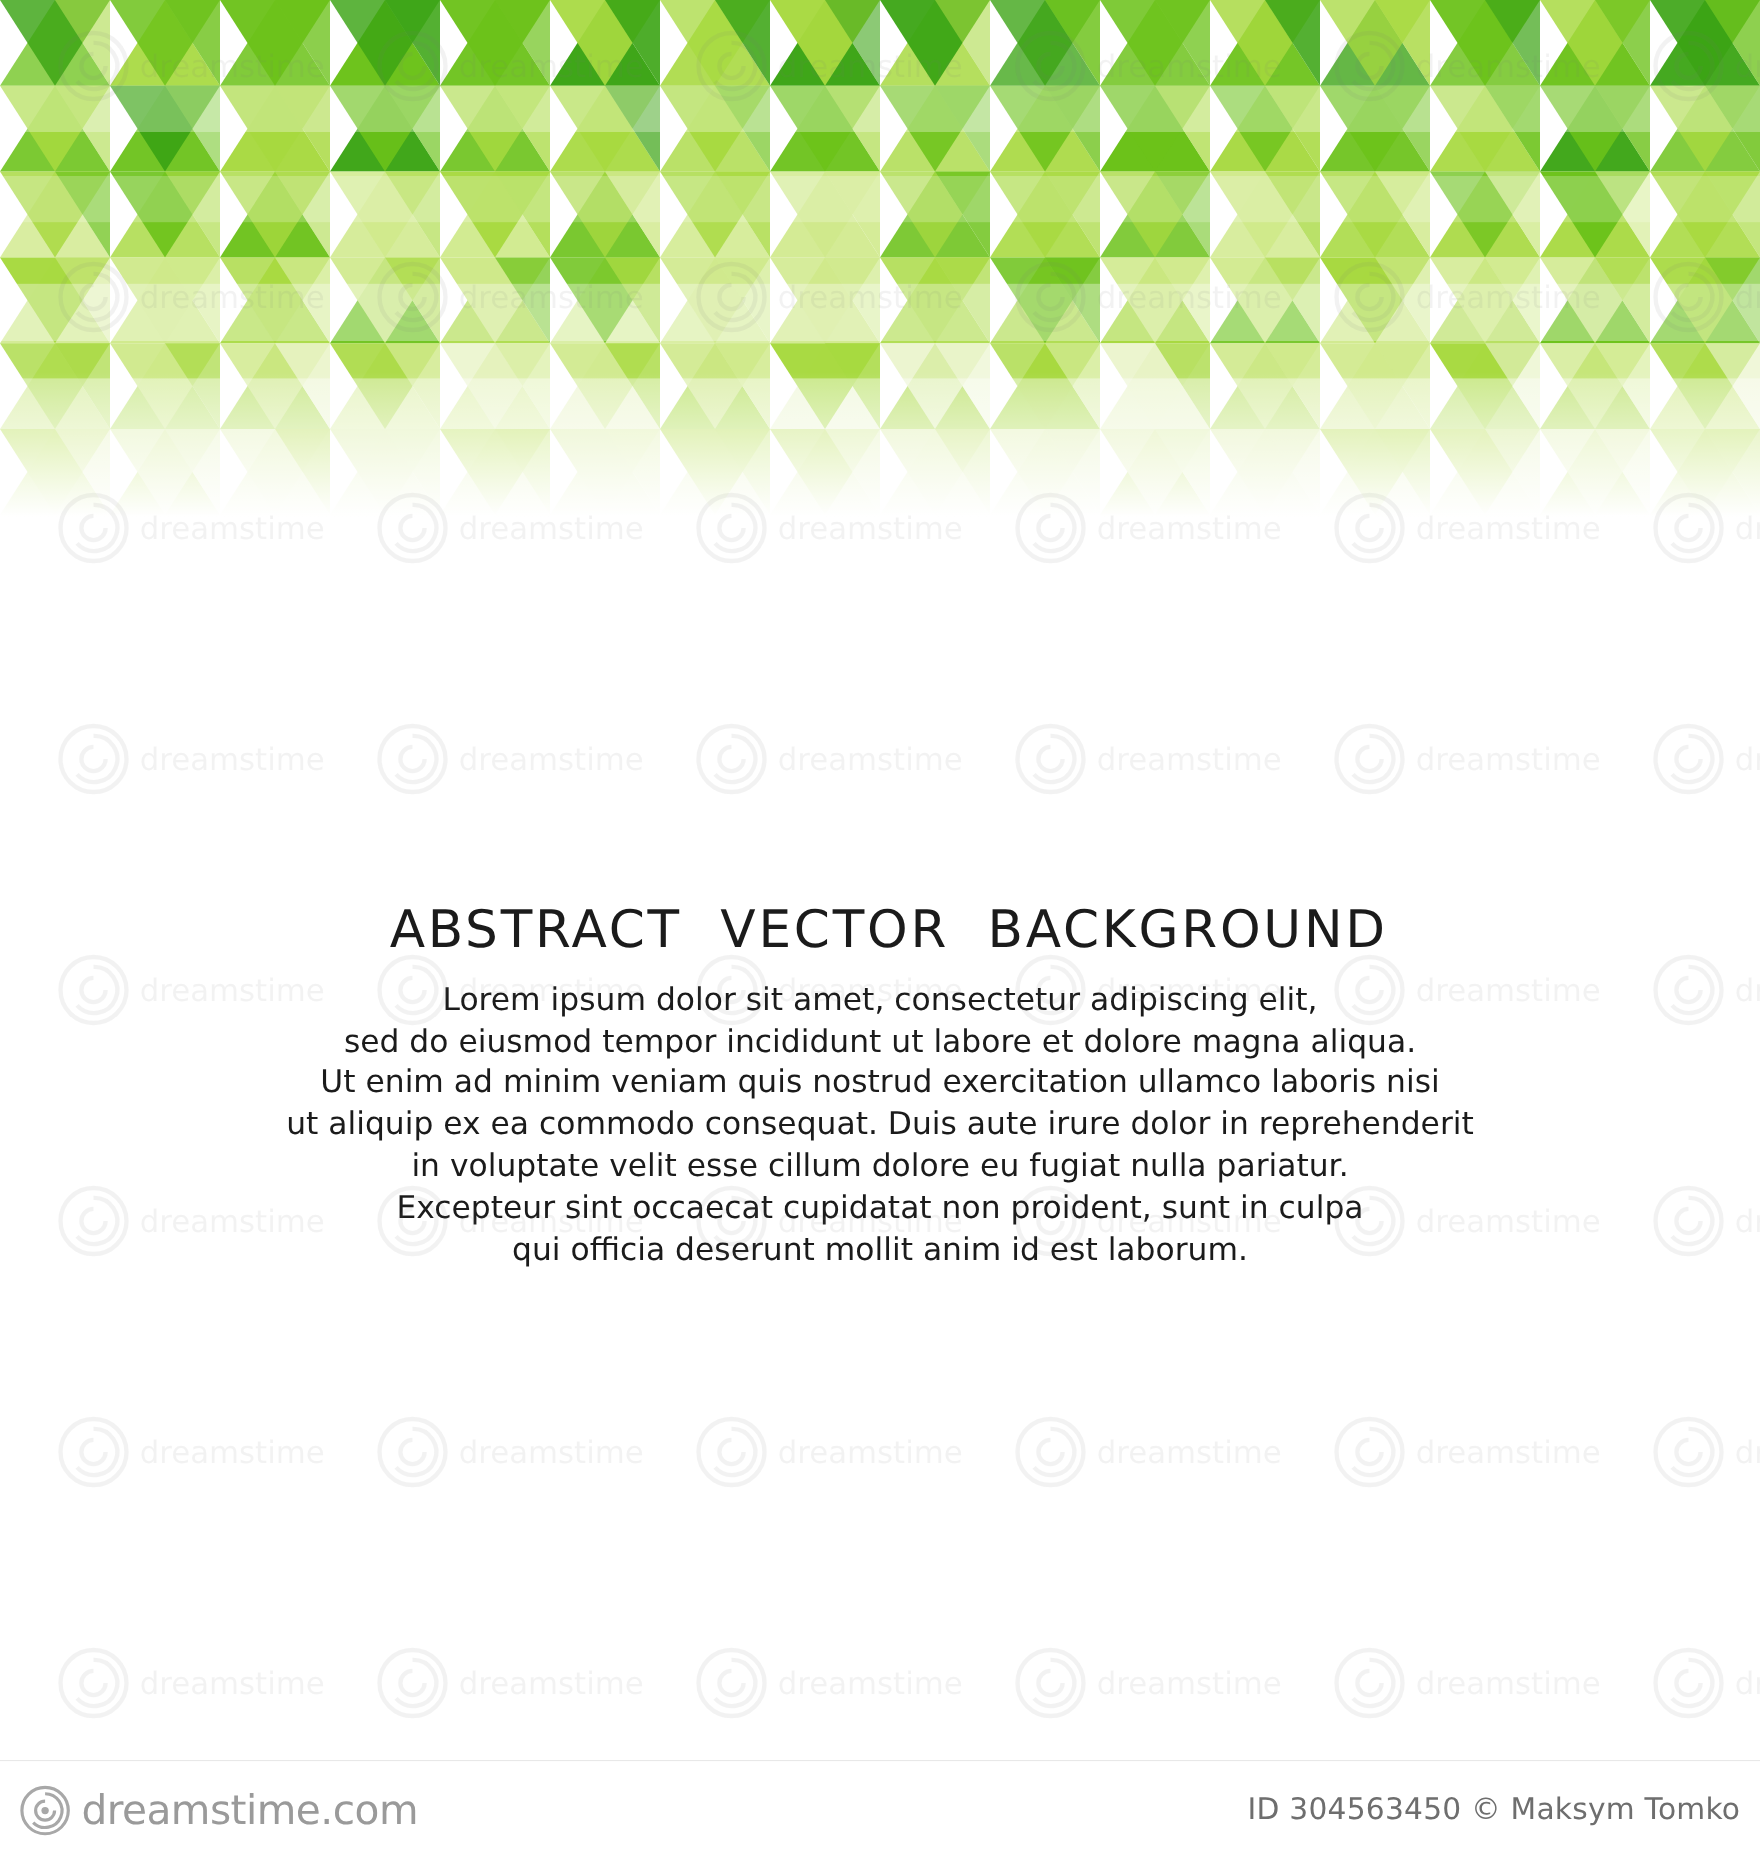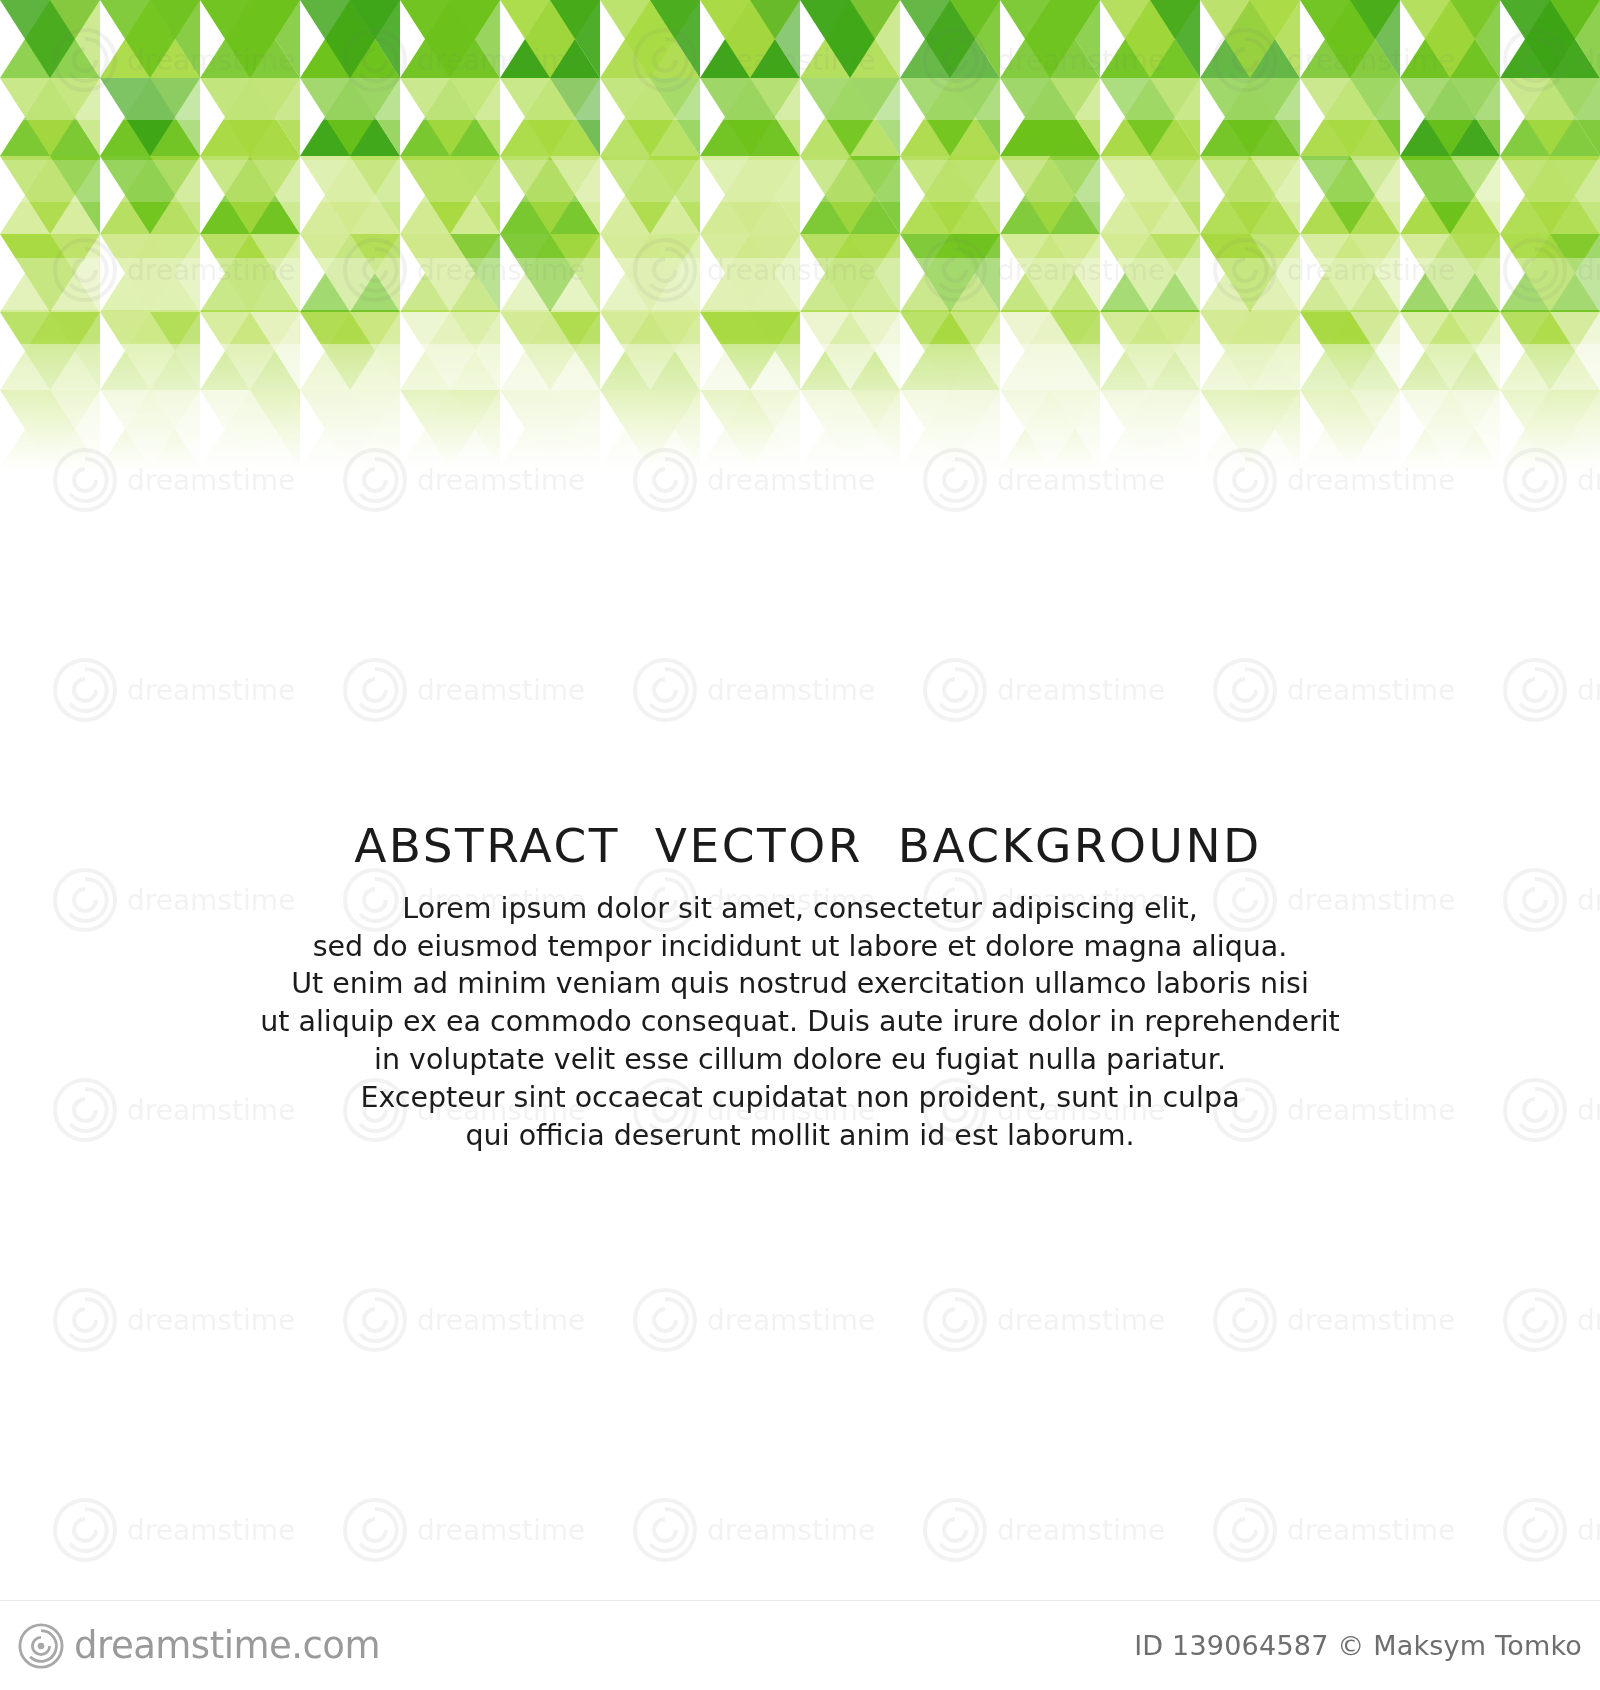--- a/index.html
+++ b/index.html
@@ -878,16 +878,16 @@
   <div id="footer-bar">
     <div id="brand">
       <svg id="brand-mark" viewBox="0 0 48 48">
         <circle cx="24" cy="24" r="22" fill="none" stroke="#a8a8a8" stroke-width="3"></circle>
         <path d="M24 8 a16 16 0 1 1 -11.3 27.3" fill="none" stroke="#a8a8a8" stroke-width="3"></path>
         <path d="M24 15 a9 9 0 1 0 9 9" fill="none" stroke="#a8a8a8" stroke-width="3"></path>
         <circle cx="24" cy="24" r="3.5" fill="#a8a8a8"></circle>
       </svg>
       <span id="brand-text">dreamstime.com</span>
     </div>
-    <div id="credit">ID 139064587 © Maksym Tomko</div>
+    <div id="credit">ID 304563450 © Maksym Tomko</div>
   </div>
 
 </div>
 
 </body></html>

